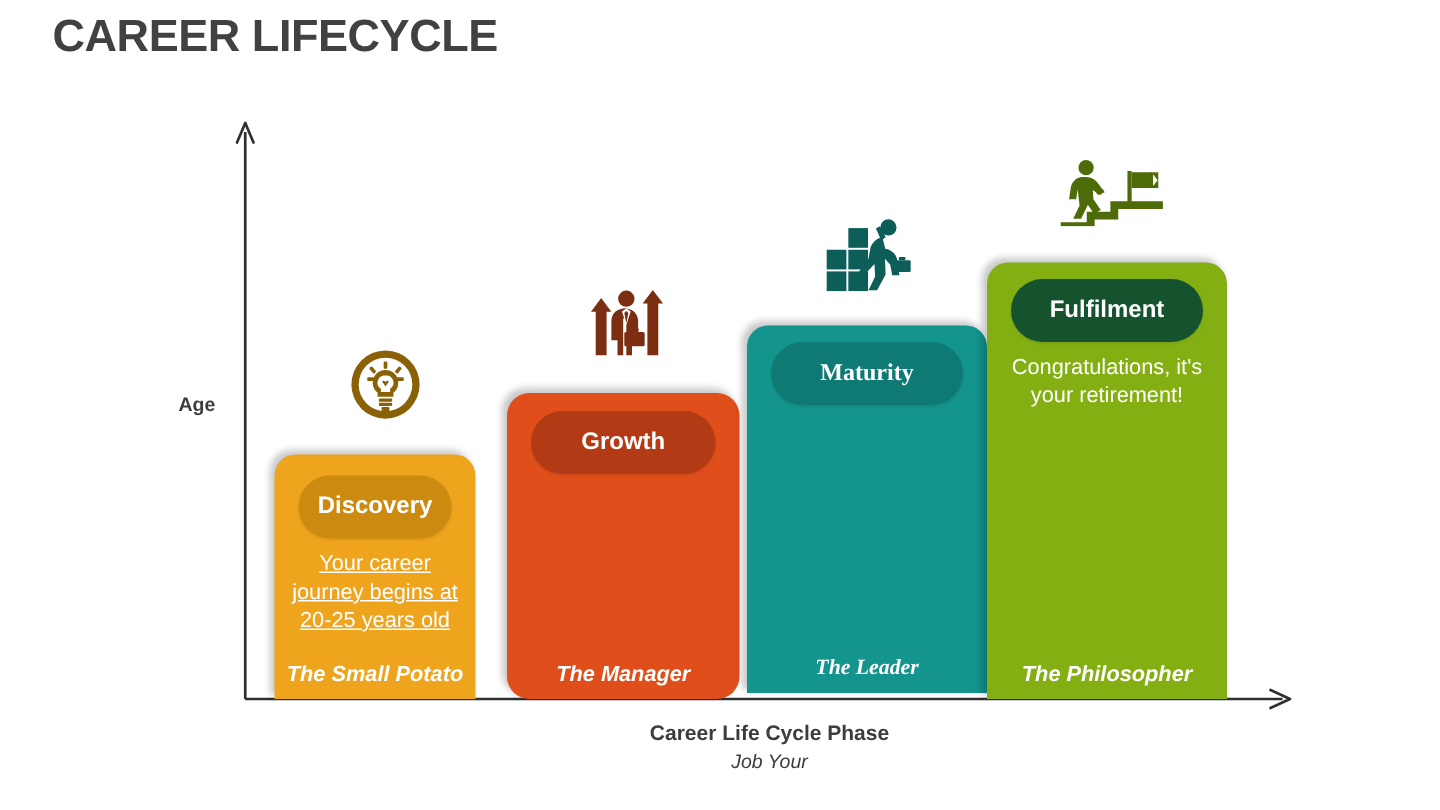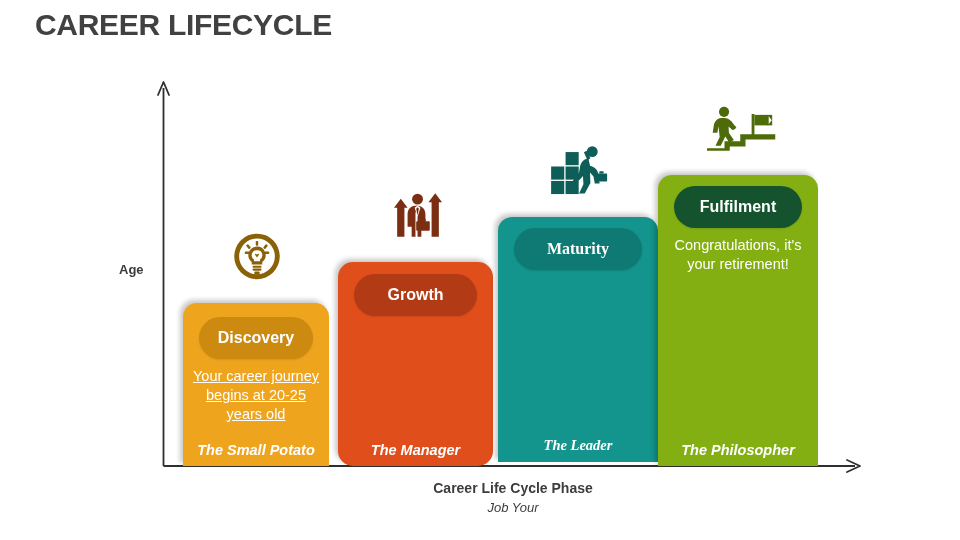--- a/index.html
+++ b/index.html
@@ -77,21 +77,21 @@
     <polyline points="158,95 163.5,82 169,95" fill="none" stroke="#2f2f2f" stroke-width="1.8" stroke-linecap="round" stroke-linejoin="round"></polyline>
 
     <line x1="163.5" y1="466" x2="855" y2="466" stroke="#2f2f2f" stroke-width="1.8"></line>
     <polyline points="847,460 860,466 847,472" fill="none" stroke="#2f2f2f" stroke-width="1.8" stroke-linecap="round" stroke-linejoin="round"></polyline>
   </svg>
 
   <div class="y-axis-label">Age</div>
   <div class="x-axis-label">Career Life Cycle Phase</div>
   <div class="x-axis-sublabel">Job Your</div>
 
-  <div class="bar" style="left:183px; top:303px; width:146px; height:163px; background:#EFA41E;padding-left:20px;">
+  <div class="bar" style="left:183px; top:303px; width:134px; height:163px; background:#EFA41E;padding-left:20px;">
     <div class="pill" style="top:14px; background:#CC8A10;">
       <span>Discovery</span>
     </div>
     <div class="bar-desc" style="top:64px;text-decoration:underline;">Your career journey begins at 20-25 years old</div>
     <div class="bar-role">The Small Potato</div>
   </div>
 
   <div class="bar" style="left:338px; top:262px; width:155px; height:204px; background:#E04E1B;border-radius:15px;">
     <div class="pill" style="top:12px; background:#B23A14;">
       <span>Growth</span>

